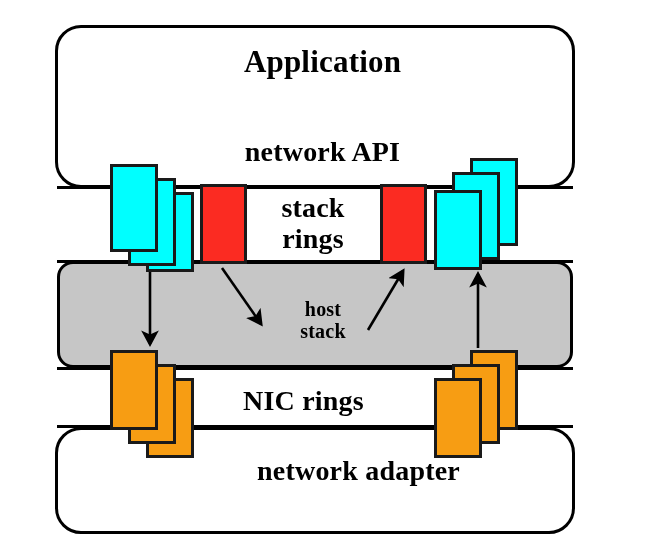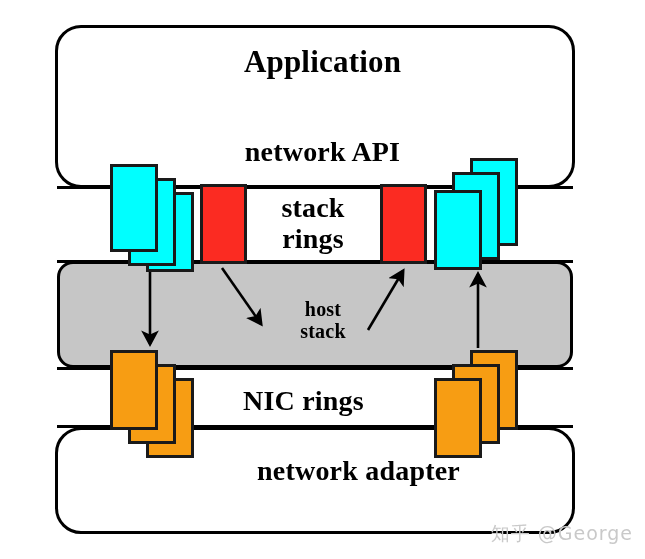--- a/index.html
+++ b/index.html
@@ -143,15 +143,14 @@
 
   <div class="label" id="label-application">Application</div>
   <div class="label" id="label-netmap-api">network API</div>
   <div class="label" id="label-netmap-rings">stack
 rings</div>
   <div class="label" id="label-host-stack">host
 stack</div>
   <div class="label" id="label-nic-rings">NIC rings</div>
   <div class="label" id="label-network-adapter">network adapter</div>
 
-  <div id="watermark">知乎 @George</div>
 
 </div>
 
 </body></html>

